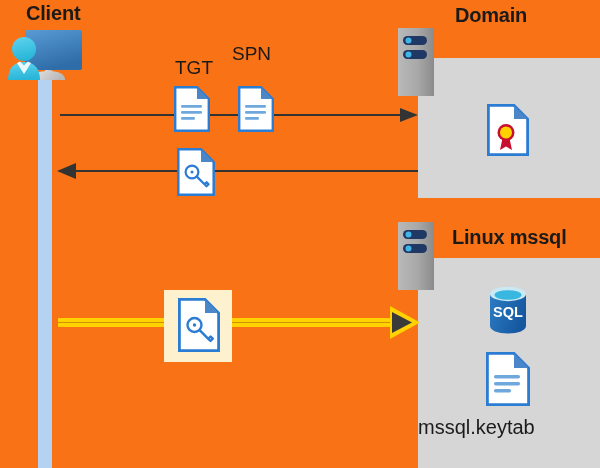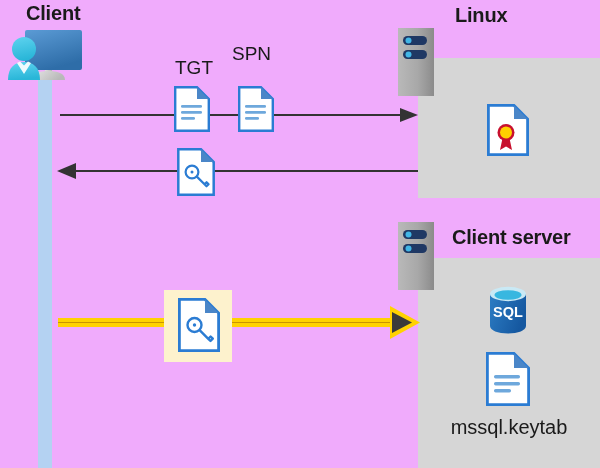--- a/index.html
+++ b/index.html
@@ -7,21 +7,21 @@
     padding: 0;
     background: #ffffff;
   }
   body {
     font-family: "Liberation Sans", sans-serif;
   }
   #diagram {
     position: relative;
     width: 600px;
     height: 468px;
-    background: #f0abfc;
+    background: #f97316;
     overflow: hidden;
   }
   .abs { position: absolute; }
 
   
   .lifeline {
     left: 38px;
     top: 72px;
     width: 14px;
     height: 396px;
@@ -72,21 +72,20 @@
     font-size: 19px;
     color: #1a1a1a;
   }
   #tgt-label { left: 175px; top: 57px; }
   #spn-label { left: 232px; top: 43px; }
 
   #keytab-label {
     left: 418px;
     top: 416px;
     width: 182px;
-    text-align: center;
     font-size: 20px;
     color: #1a1a1a;
   }
 
   
   #tgt-doc   { left: 174px; top: 86px; width: 36px; height: 46px; }
   #spn-doc   { left: 238px; top: 86px; width: 36px; height: 46px; }
   #tkt-doc   { left: 177px; top: 148px; width: 38px; height: 48px; }
   #cert-doc  { left: 487px; top: 104px; width: 42px; height: 52px; }
   #sql-icon  { left: 484px; top: 285px; width: 48px; height: 50px; }
@@ -179,32 +178,32 @@
       </linearGradient>
     </defs>
     <rect x="0" y="0" width="36" height="68" fill="url(#towerGrad1)"></rect>
     <rect x="5" y="8" width="24" height="9" rx="4.5" fill="#1f3864"></rect>
     <circle cx="10.5" cy="12.5" r="3" fill="#41b6e6"></circle>
     <rect x="5" y="22" width="24" height="9" rx="4.5" fill="#1f3864"></rect>
     <circle cx="10.5" cy="26.5" r="3" fill="#41b6e6"></circle>
   </svg>
 
   <div class="abs title" id="dc-title">
-    <div>Linux</div>
+    <div>Domain</div>
   </div>
 
   <svg class="abs server" id="linux-server" viewBox="0 0 36 68">
     <rect x="0" y="0" width="36" height="68" fill="url(#towerGrad1)"></rect>
     <rect x="5" y="8" width="24" height="9" rx="4.5" fill="#1f3864"></rect>
     <circle cx="10.5" cy="12.5" r="3" fill="#41b6e6"></circle>
     <rect x="5" y="22" width="24" height="9" rx="4.5" fill="#1f3864"></rect>
     <circle cx="10.5" cy="26.5" r="3" fill="#41b6e6"></circle>
   </svg>
 
-  <div class="abs title" id="linux-title">Client server</div>
+  <div class="abs title" id="linux-title">Linux mssql</div>
 
   <div class="abs doc-label" id="tgt-label">TGT</div>
   <div class="abs doc-label" id="spn-label">SPN</div>
 
   <svg class="abs" id="tgt-doc" viewBox="0 0 36 46">
     <path d="M1.2 1.2 H23 L34.8 13 V44.8 H1.2 Z" fill="#ffffff" stroke="#2b7cd3" stroke-width="2.4"></path>
     <path d="M23 1.2 L34.8 13 H23 Z" fill="#4a86c8"></path>
     <rect x="7" y="19" width="21" height="2.8" rx="1.3" fill="#6ea8dc"></rect>
     <rect x="7" y="25" width="21" height="2.8" rx="1.3" fill="#6ea8dc"></rect>
     <rect x="7" y="31" width="14" height="2.8" rx="1.3" fill="#6ea8dc"></rect>

